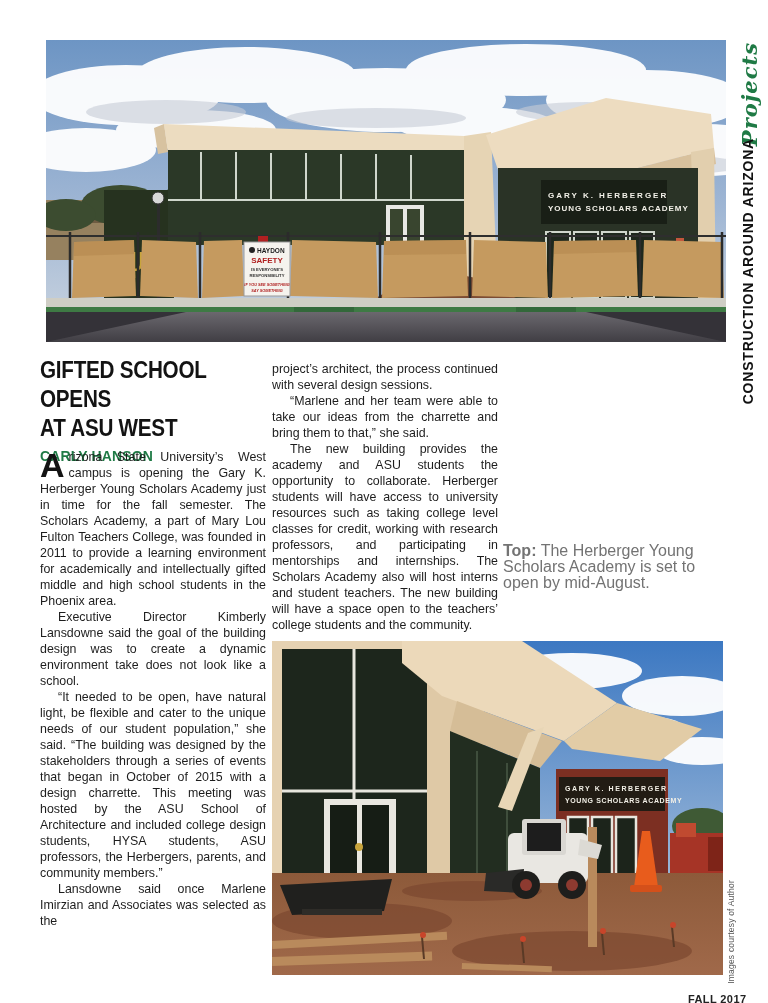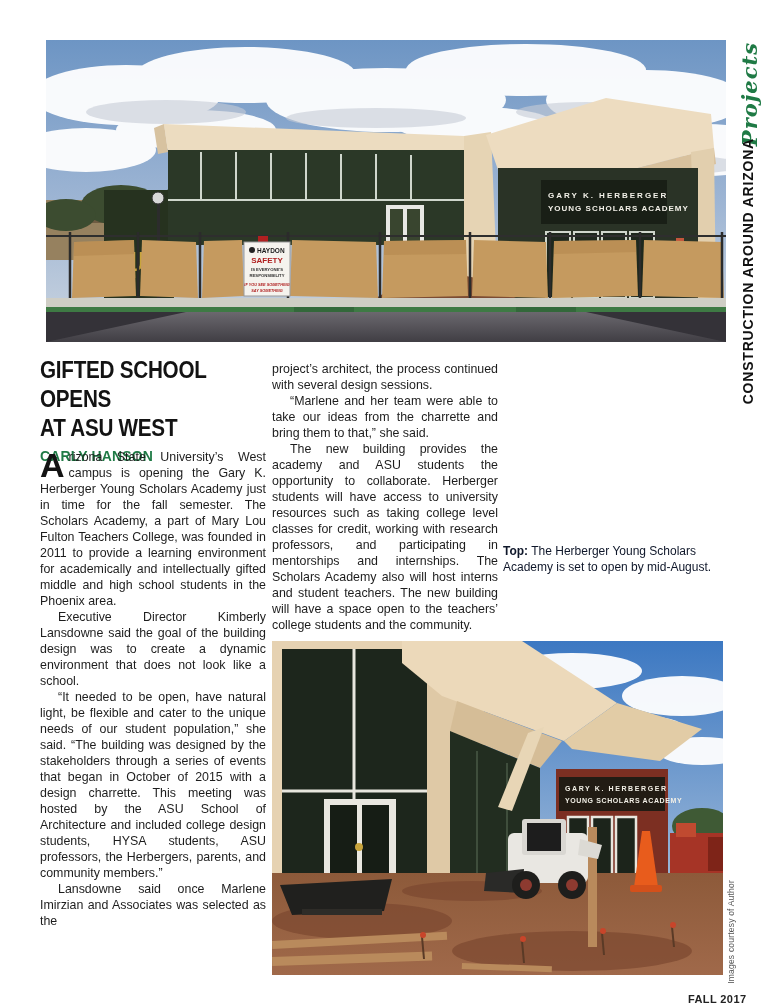--- a/index.html
+++ b/index.html
@@ -28,22 +28,22 @@
 
   
   .col{position:absolute;width:226px;font-size:12.4px;line-height:16px;color:#1d1d1d;text-align:justify;}
   .col p{margin:0;}
   .col p.ind{text-indent:18px;}
   .col1{left:40px;top:449px;}
   .col2{left:272px;top:351px;margin-top:10px;}
   .col3{left:503px;top:351px;}
   .dropcap{float:left;font-size:34px;line-height:28px;font-weight:bold;padding:2px 4px 0 0;color:#131313;}
   .bio{margin-top:16px !important;}
-  .captions{position:absolute;left:503px;top:543px;width:226px;font-size:12px;line-height:16px;
-    color:#0f172a;text-align:left;}
+  .captions{position:absolute;left:503px;top:543px;width:226px;font-size:16px;line-height:16px;
+    color:#737373;text-align:left;}
   .captions p{margin:0;}
   .footer{position:absolute;left:688px;top:993px;font-size:11px;font-weight:bold;color:#222;letter-spacing:.4px;}
 </style>
 </head>
 <body>
 
 <div class="page">
 
   <div class="photo photo-top">
     <svg width="680" height="302" viewBox="0 0 680 302">
@@ -205,21 +205,21 @@
   <div class="vert side-label">CONSTRUCTION AROUND ARIZONA</div>
 
   <div class="headline">
     <span class="hl">GIFTED SCHOOL OPENS</span>
     <span class="hl">AT ASU WEST</span>
     <span class="byline">CARLY HANSON</span>
   </div>
 
   <div class="col col1">
     <p><span class="dropcap">A</span><span>rizona State University’s West campus is opening the Gary K. Herberger Young Scholars Academy just in time for the fall semester. The Scholars Academy, a part of Mary Lou Fulton Teachers College, was founded in 2011 to provide a learning environment for academically and intellectually gifted middle and high school students in the Phoenix area.</span></p>
-    <p class="ind">Executive Director Kimberly Lansdowne said the goal of the building design was to create a dynamic environment that does not look like a school.</p>
+    <p class="ind">Executive Director Kimberly Lansdowne said the goal of the building design was to create a dynamic environment take does not look like a school.</p>
     <p class="ind">“It needed to be open, have natural light, be flexible and cater to the unique needs of our student population,” she said. “The building was designed by the stakeholders through a series of events that began in October of 2015 with a design charrette. This meeting was hosted by the ASU School of Architecture and included college design students, HYSA students, ASU professors, the Herbergers, parents, and community members.”</p>
     <p class="ind">Lansdowne said once Marlene Imirzian and Associates was selected as the</p>
   </div>
 
   <div class="col col2">
     <p>project’s architect, the process continued with several design sessions.</p>
     <p class="ind">“Marlene and her team were able to take our ideas from the charrette and bring them to that,” she said.</p>
     <p class="ind">The new building provides the academy and ASU students the opportunity to collaborate. Herberger students will have access to university resources such as taking college level classes for credit, working with research professors, and participating in mentorships and internships. The Scholars Academy also will host interns and student teachers. The new building will have a space open to the teachers’ college students and the community.</p>
   </div>
 

